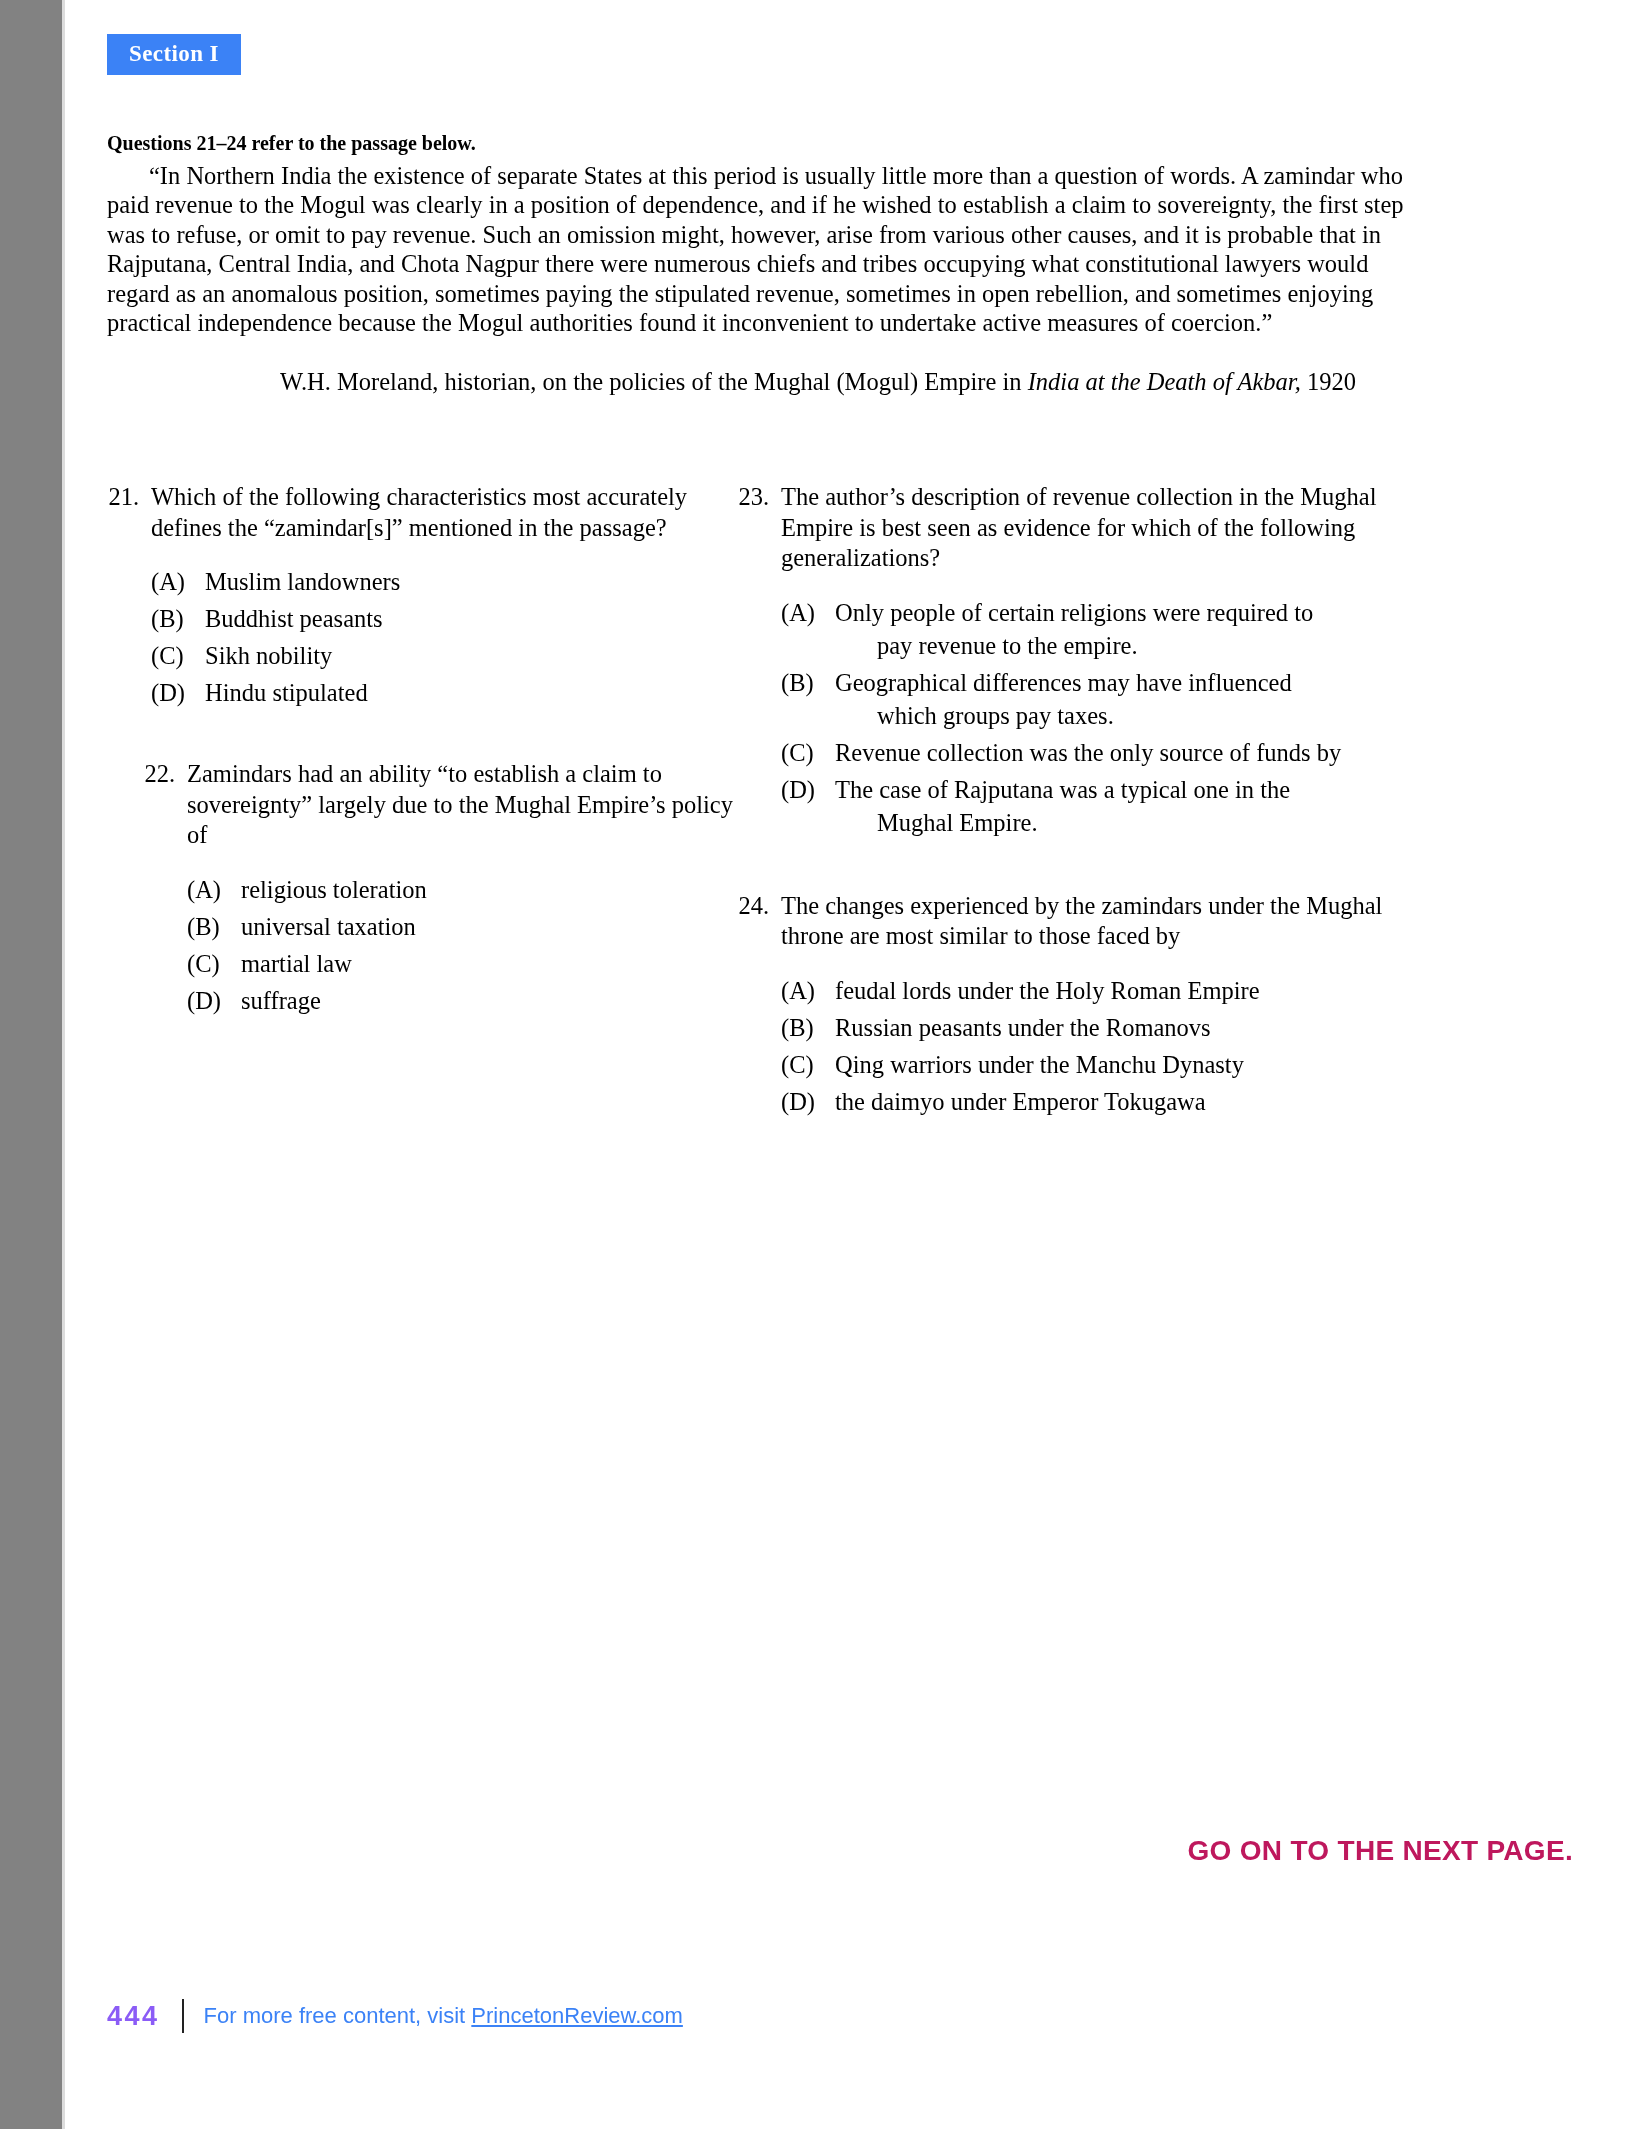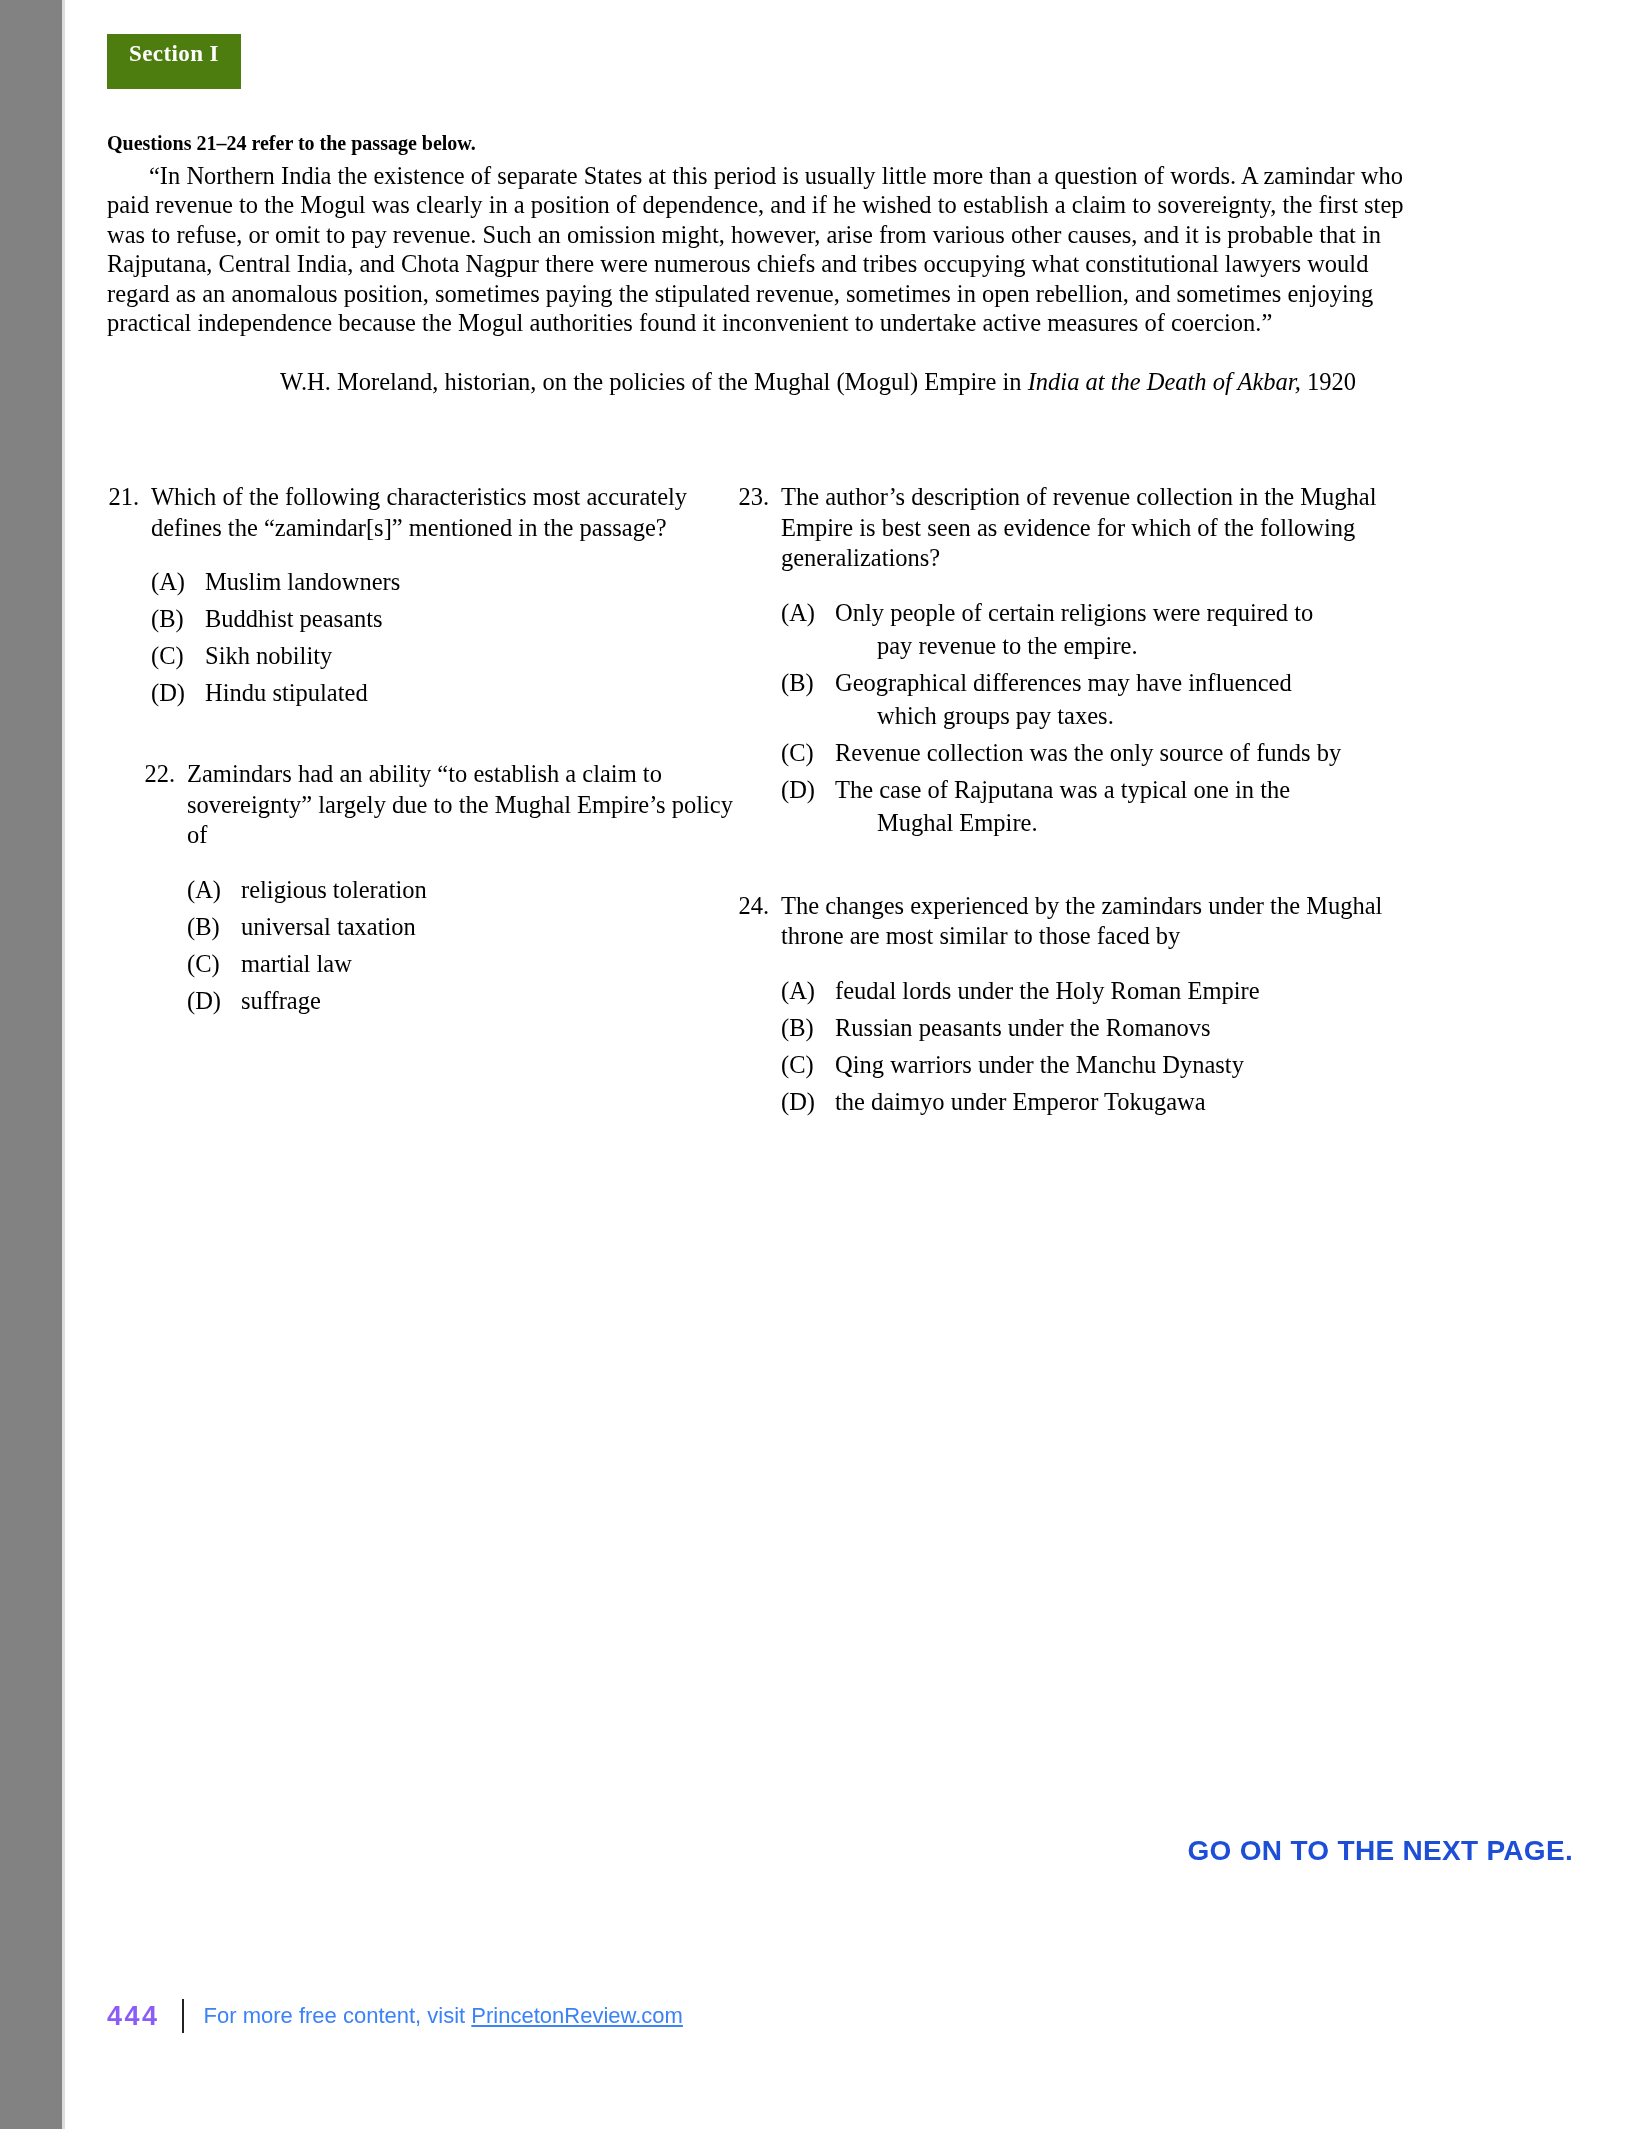--- a/index.html
+++ b/index.html
@@ -42,27 +42,27 @@
     width: 1576px;
     height: 2129px;
     background: #ffffff;
   }
 
   
   .section-tab {
     position: absolute;
     left: 42px;
     top: 34px;
-    background: #4d7c0f;
+    background: #3b82f6;
     color: #ffffff;
     font-family: "Liberation Serif", "DejaVu Serif", serif;
     font-weight: bold;
     font-size: 23px;
     letter-spacing: 0.4px;
-    padding: 8px 22px 24px 22px;
+    padding: 8px 22px 10px 22px;
     line-height: 1;
   }
 
   
   .passage-wrap {
     position: absolute;
     left: 42px;
     top: 133px;
     width: 1302px;
   }
@@ -151,21 +151,21 @@
 
   
   .goon {
     position: absolute;
     right: 68px;
     top: 1835px;
     font-family: "Liberation Sans", "DejaVu Sans", sans-serif;
     font-weight: bold;
     font-size: 28px;
     letter-spacing: 0.3px;
-    color: #1d4ed8;
+    color: #be185d;
   }
   .pagefoot {
     position: absolute;
     left: 42px;
     top: 1999px;
     display: flex;
     align-items: center;
     font-family: "Liberation Sans", "DejaVu Sans", sans-serif;
   }
   .pagefoot .pagenum {

